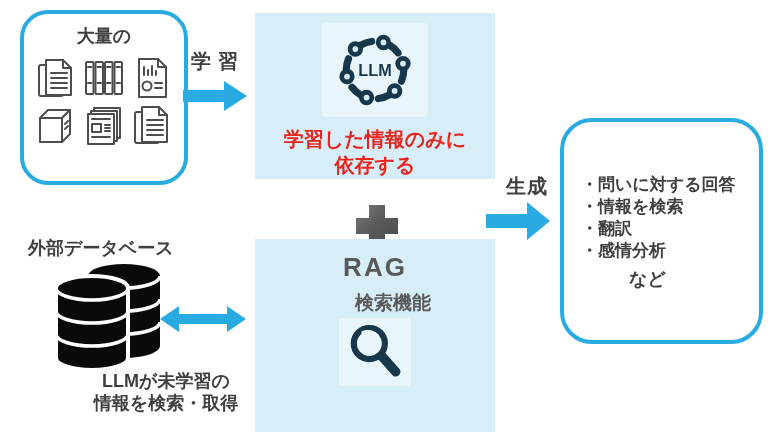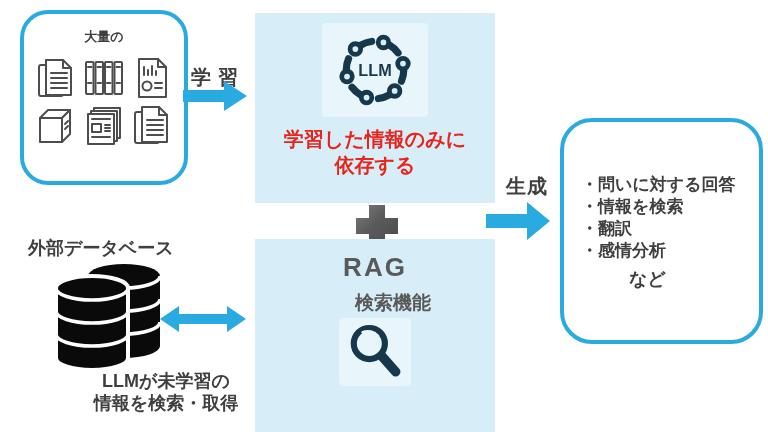--- a/index.html
+++ b/index.html
@@ -7,54 +7,54 @@
     --red:#e8251d; --icon-dark:#17384a; --db-black:#0a0a0a; --plus-gray:#5a5a5a;
   }
   *{margin:0;padding:0;box-sizing:border-box;}
   body{font-family:"Liberation Sans","DejaVu Sans",sans-serif;background:#ffffff;}
   .stage{position:relative;width:768px;height:432px;background:#ffffff;overflow:hidden;}
   .abs{position:absolute;}
 
   
   .outline-box{border:4px solid var(--accent);border-radius:28px;background:#ffffff;}
   .input-box{left:20px;top:10px;width:168px;height:175px;padding-top:12px;}
-  .box-title{text-align:center;font-size:13px;font-weight:bold;color:var(--text-dark);line-height:21px;}
+  .box-title{text-align:center;font-size:18px;font-weight:bold;color:var(--text-dark);line-height:21px;}
   .icon-grid{display:grid;grid-template-columns:repeat(3,1fr);grid-template-rows:46px 48px;
              justify-items:center;align-items:center;margin:8px 8px 0 8px;}
   .doc-icon{width:40px;height:42px;}
   .doc-icon *{stroke:#4d4d4d;stroke-width:2;fill:none;stroke-linejoin:round;stroke-linecap:round;}
   .doc-icon .pg{fill:#ffffff;}
 
   
   .flow-label{font-size:20px;font-weight:bold;color:var(--text-dark);letter-spacing:4px;white-space:nowrap;}
   .arrow{fill:var(--accent);}
 
   
   .panel{background:var(--panel);width:240px;left:255px;text-align:center;}
-  .llm-panel{top:13px;height:190px;}
+  .llm-panel{top:13px;height:166px;}
   .rag-panel{top:239px;height:211px;}
   .icon-chip{background:rgba(255,255,255,0.42);border-radius:4px;display:flex;align-items:center;justify-content:center;margin:0 auto;}
   .llm-chip{width:106px;height:94px;margin-top:10px;}
   .mag-chip{width:72px;height:68px;margin-top:5px;}
   .red-caption{margin-top:9px;font-size:20px;font-weight:bold;color:var(--red);line-height:26px;}
   .rag-title{margin-top:14px;font-size:26px;font-weight:bold;color:var(--text-gray);letter-spacing:2px;line-height:28px;}
   .rag-sub{margin-top:11px;font-size:19px;font-weight:bold;color:var(--text-gray);line-height:21px;padding-left:36px;}
 
   
   .db-label{left:28px;top:236px;font-size:18px;font-weight:bold;color:var(--text-dark);white-space:nowrap;}
   .db-caption{left:58px;top:370px;width:216px;text-align:center;font-size:18px;font-weight:bold;
               color:var(--text-dark);line-height:22px;white-space:nowrap;}
 
   
   .output-box{left:560px;top:118px;width:203px;height:226px;border-radius:32px;}
   .out-list{padding:52px 0 0 17px;font-size:17px;font-weight:bold;color:var(--text-dark);line-height:22px;text-align:left;white-space:nowrap;}
   .out-etc{padding:5px 28px 0 0;text-align:center;font-size:18px;font-weight:bold;color:var(--text-dark);}
 
   .gen-label{left:506px;top:173px;letter-spacing:1px;}
-  .learn-label{left:191px;top:64px;letter-spacing:7px;}
+  .learn-label{left:191px;top:48px;letter-spacing:7px;}
 
   svg text{font-family:"Liberation Sans","DejaVu Sans",sans-serif;}
 </style>
 </head>
 <body>
 
 <div class="stage">
 
   <div class="abs outline-box input-box">
     <div class="box-title">

